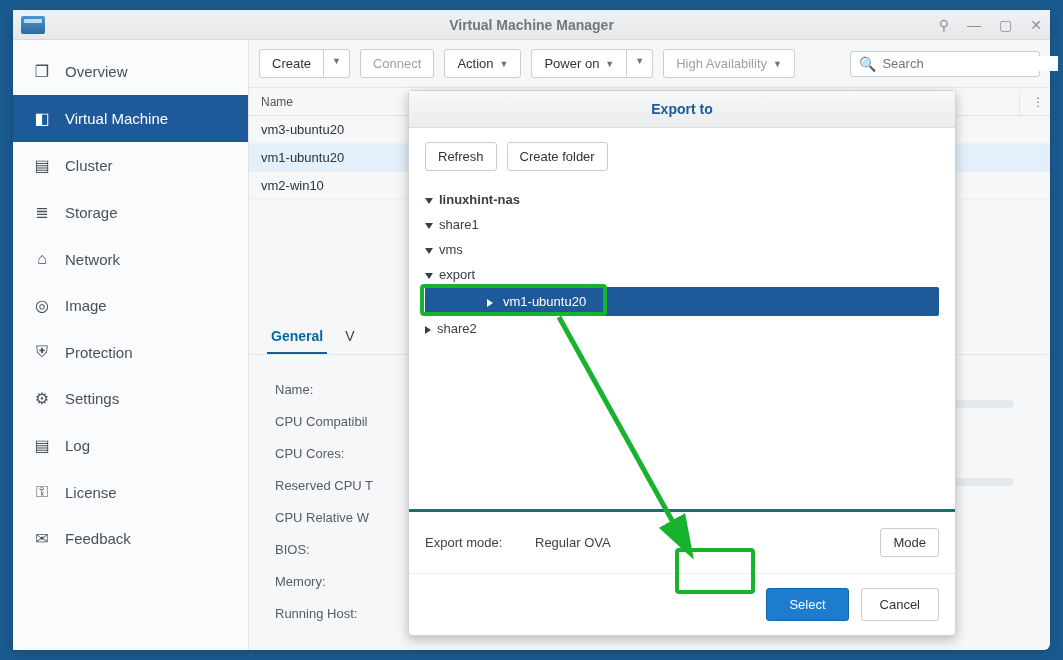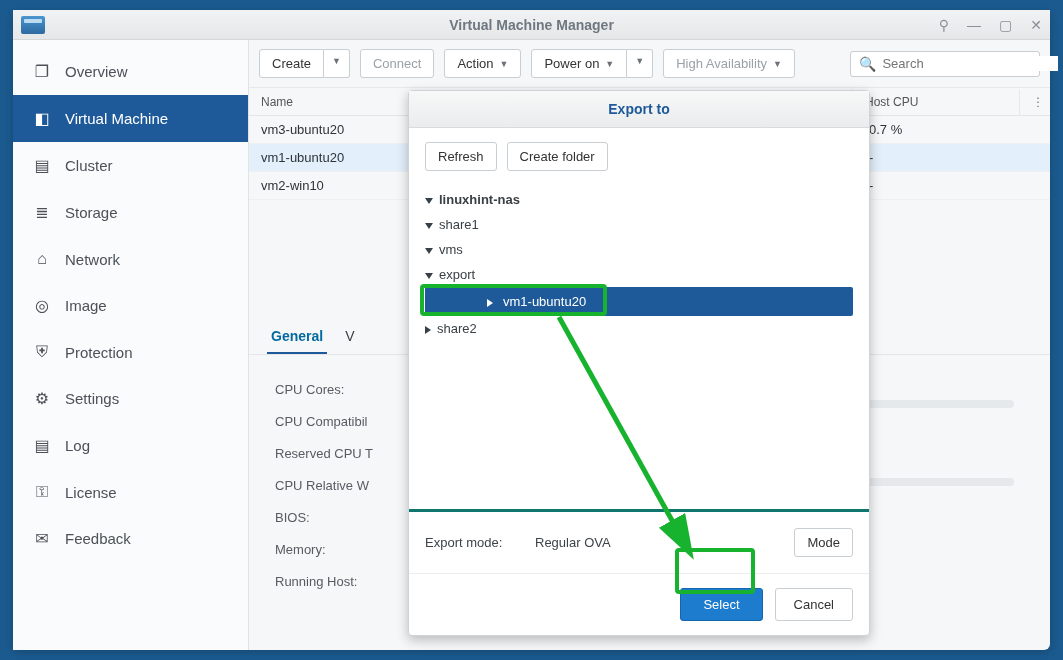--- a/index.html
+++ b/index.html
@@ -44,21 +44,21 @@
 .dg-left .row .lbl { width: 172px; }
 .dg-left .row .val { color: #2e3338; }
 .dg-right { margin-left: auto; display: flex; flex-direction: column; gap: 20px; padding-right: 10px; }
 .stat .st-title { font-size: 18px; font-weight: 600; color: #303841; margin-bottom: 6px; }
 .stat .st-val { font-size: 13px; color: #5a5f64; margin-bottom: 8px; }
 .stat .bar { width: 210px; height: 8px; background: #e6e9eb; border-radius: 4px; }
 .icon-block { display:flex; gap:4px; margin-top:10px; }
 .icon-block .blk { width: 28px; height: 16px; background: #f5b84b; border: 1px solid #d59a2e; border-radius: 2px; }
 
 
-.modal { position: absolute; top: 80px; left: 395px; width: 462px; background: #fff; border: 1px solid #cfd3d7; border-radius: 4px; box-shadow: 0 4px 12px rgba(0,0,0,0.25); }
+.modal { position: absolute; top: 80px; left: 395px; width: 548px; background: #fff; border: 1px solid #cfd3d7; border-radius: 4px; box-shadow: 0 4px 12px rgba(0,0,0,0.25); }
 .modal-head { background: linear-gradient(#f7f8f8,#eaeced); text-align: center; padding: 10px; font-size: 14px; font-weight: 600; color: #1e5a99; border-bottom: 1px solid #d9dcde; }
 .modal-body { padding: 14px 16px 8px; }
 .mb-btns { display: flex; gap: 10px; margin-bottom: 12px; }
 .tree { font-size: 13px; color: #394046; padding-top: 4px; }
 .tree .tnode { padding: 5px 0; white-space: nowrap; }
 .tree .triangle { display: inline-block; width: 0; height: 0; margin-right: 6px; vertical-align: middle; }
 .tri-down { border-left: 4px solid transparent; border-right: 4px solid transparent; border-top: 6px solid #374049; }
 .tri-right { border-top: 4px solid transparent; border-bottom: 4px solid transparent; border-left: 6px solid #374049; }
 .tnode.sel { background: #1e5a99; color: #fff; padding: 7px 10px; border-radius: 2px; }
 .tnode.sel .tri-right { border-left-color: #fff; margin-right: 10px; margin-left: 52px; }
@@ -181,24 +181,27 @@
       </div>
       <div style="height:110px"></div>
       <div class="details">
         <div class="tabs">
           <div class="tab active">General</div>
           <div class="tab">V</div>
         </div>
         <div class="detail-grid">
           <div class="dg-left">
             <div class="row">
+                <span class="lbl">Name:</span>
+              </div>
+            <div class="row">
+                <span class="lbl">CPU Compatibil</span>
+              </div>
+            <div class="row">
                 <span class="lbl">CPU Cores:</span>
-              </div>
-            <div class="row">
-                <span class="lbl">CPU Compatibil</span>
               </div>
             <div class="row">
                 <span class="lbl">Reserved CPU T</span>
               </div>
             <div class="row">
                 <span class="lbl">CPU Relative W</span>
               </div>
             <div class="row">
                 <span class="lbl">BIOS:</span>
                 <span class="val" style="font-weight:600">Legacy BIOS</span>

